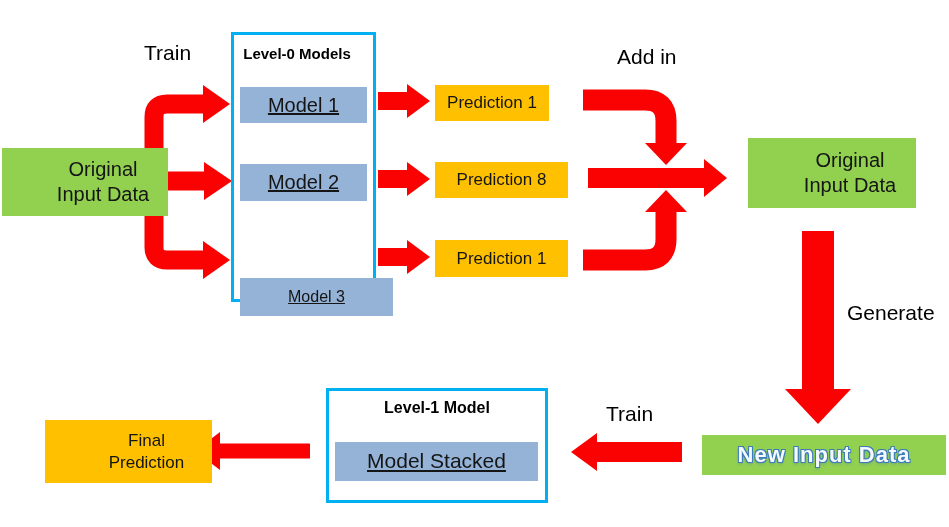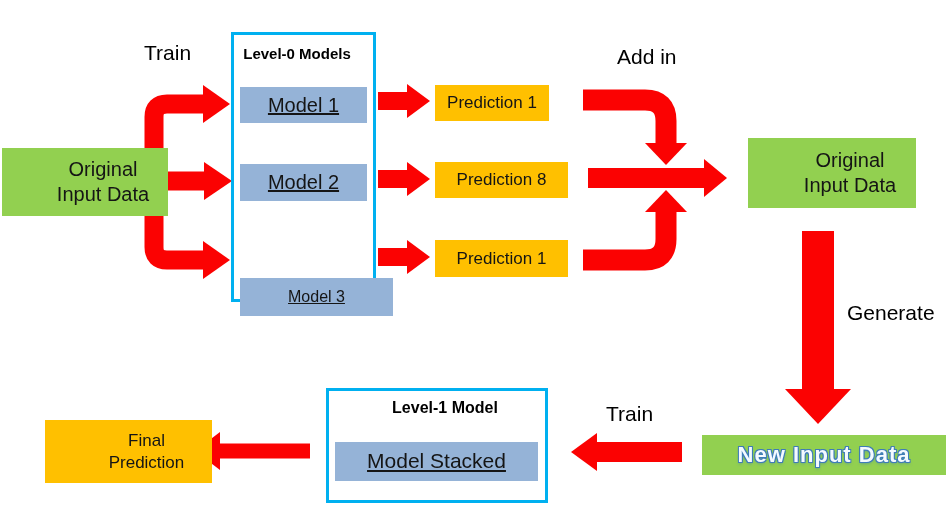--- a/index.html
+++ b/index.html
@@ -32,21 +32,21 @@
   #pred-1      {left:435px;top:85px; width:114px;height:36px;font-size:17px;}
   #pred-2      {left:435px;top:162px;width:133px;height:36px;font-size:17px;}
   #pred-3      {left:435px;top:240px;width:133px;height:37px;font-size:17px;}
   #orig-right  {left:748px;top:138px;width:132px;height:70px;font-size:20px;}
   #new-input   {left:702px;top:435px;width:244px;height:40px;font-size:22px;font-weight:bold;
                 letter-spacing:1px;color:#F4FAFF;
                 text-shadow:-1px -1px 0 #3E7CB8, 1px -1px 0 #3E7CB8,
                             -1px  1px 0 #3E7CB8, 1px  1px 0 #3E7CB8,
                              0 2px 3px rgba(62,124,184,.55);}
   #level1-box  {left:326px;top:388px;width:222px;height:115px;}
-  #level1-title{top:399px;font-size:16px;padding-left:8px;}
+  #level1-title{top:399px;font-size:16px;}
   #model-stacked{left:335px;top:442px;width:203px;height:39px;font-size:21px;}
   #final-pred  {left:45px; top:420px;width:131px;height:63px;font-size:17px;}
 
   #lbl-train-top   {left:144px;top:41px;}
   #lbl-add-in      {left:617px;top:45px;}
   #lbl-generate    {left:847px;top:301px;font-size:21px;}
   #lbl-train-bottom{left:606px;top:402px;}
 </style>
 </head>
 <body>

